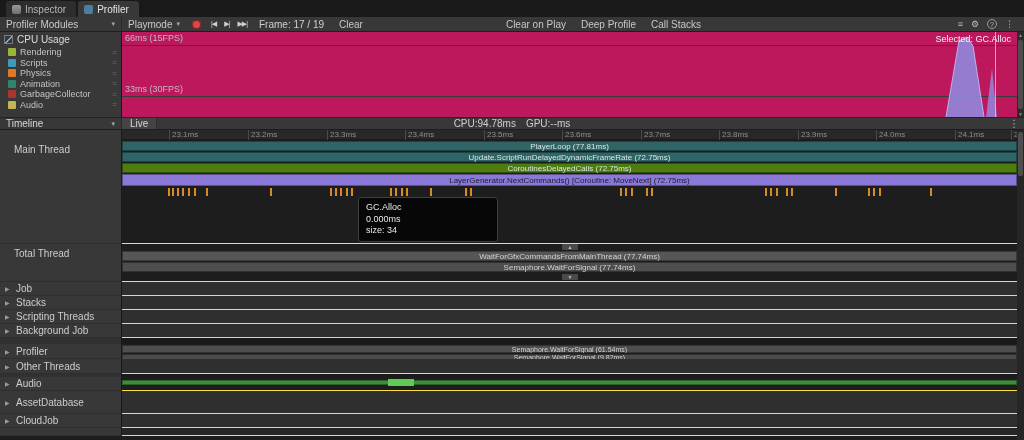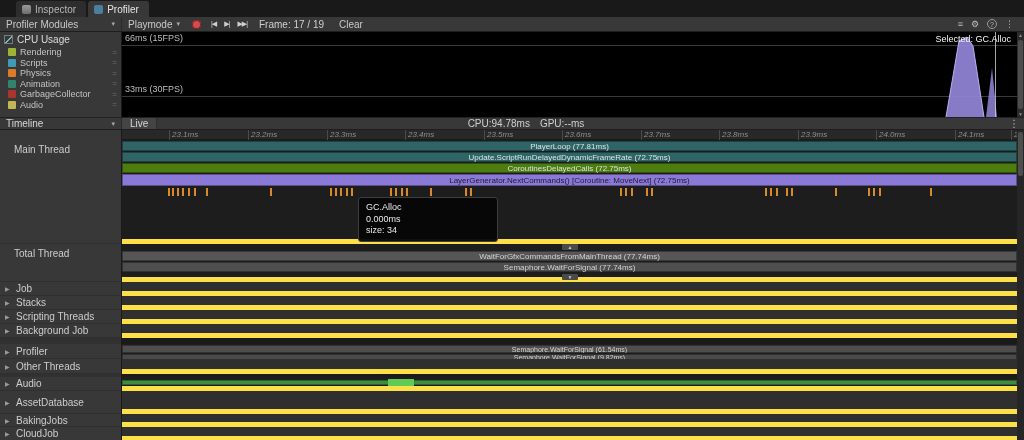--- a/index.html
+++ b/index.html
@@ -1,20 +1,20 @@
 <!DOCTYPE html>
 <html><head>
 <meta charset="utf-8">
 <style>
   *{margin:0;padding:0;box-sizing:border-box;}
   html,body{background:#191919;}
   .root{position:relative;width:1024px;height:440px;background:#282828;font-family:"Liberation Sans",sans-serif;color:#C8C8C8;overflow:hidden;}
 
   
-  .tabbar{position:absolute;top:0;left:0;right:0;height:17px;background:#191919;display:flex;align-items:flex-end;padding-left:16px;text-align:center;}
+  .tabbar{position:absolute;top:0;left:0;right:0;height:17px;background:#191919;display:flex;align-items:flex-end;padding-left:6px;text-align:center;}
   .tab{height:16px;display:flex;align-items:center;gap:4px;padding:0 10px 0 6px;font-size:10px;color:#B5B5B5;background:#2D2D2D;border-radius:3px 3px 0 0;margin-right:2px;}
   .tab.active{background:#383838;color:#E4E4E4;}
   .mini-ic{width:9px;height:9px;border-radius:2px;display:inline-block;}
   .ic-inspector{background:linear-gradient(#9a9a9a,#6e6e6e);}
   .ic-profiler{background:linear-gradient(135deg,#4b7f9e 0 50%,#2e5possible 50%);background:#4b7f9e;}
 
   
   .toolbar{position:absolute;top:17px;left:0;right:0;height:15px;background:#383838;border-bottom:1px solid #1E1E1E;display:flex;align-items:center;font-size:10px;color:#C8C8C8;}
   .dropdown{display:flex;align-items:center;gap:4px;padding:0 6px;height:100%;cursor:default;}
   .dd-arrow{font-size:7px;color:#A8A8A8;}
@@ -29,54 +29,54 @@
   .group-offset{margin-left:128px;display:flex;height:100%;}
 
   
   .cpu-row{position:absolute;top:32px;left:0;right:0;height:85px;display:flex;}
   .cpu-side{width:122px;background:#383838;border-right:1px solid #191919;padding-top:1px;}
   .cpu-head{display:flex;align-items:center;gap:4px;padding:1px 4px 2px 4px;font-size:10px;color:#DCDCDC;}
   .chart-glyph{width:9px;height:9px;border:1px solid #7a7a7a;background:linear-gradient(135deg,transparent 44%,#6fb7c9 44%,#6fb7c9 58%,transparent 58%);}
   .legend-row{display:flex;align-items:center;gap:4px;padding:0 4px 0 8px;height:10.5px;font-size:9px;color:#C4C4C4;}
   .sw{width:8px;height:8px;border-radius:1px;flex:none;}
   .handle{margin-left:auto;color:#707070;font-size:8px;}
-  .cpu-chart{flex:1;position:relative;background:#000000;overflow:hidden;}
+  .cpu-chart{flex:1;position:relative;background:#be185d;overflow:hidden;}
   .gridline{position:absolute;left:0;right:7px;height:1px;background:#3A3A3A;}
   .chart-label{position:absolute;left:3px;font-size:9px;color:#BDBDBD;z-index:2;}
   .selected-label{position:absolute;right:13px;top:2px;font-size:9px;color:#F4F4F4;z-index:3;}
   .spike-svg{position:absolute;inset:0;z-index:1;}
   .frame-line{position:absolute;top:0;bottom:0;width:1px;background:#cfcfcf;opacity:.8;z-index:2;}
   .c-scroll{position:absolute;right:0;top:0;bottom:0;width:7px;background:#2B2B2B;z-index:4;display:flex;flex-direction:column;justify-content:space-between;align-items:center;font-size:5px;color:#8a8a8a;}
   .c-thumb{position:absolute;top:8px;bottom:8px;left:1px;width:5px;background:#4d4d4d;border-radius:2px;}
 
   
   .tl-head{position:absolute;top:117px;left:0;right:0;height:13px;background:#383838;border-top:1px solid #222;border-bottom:1px solid #1D1D1D;display:flex;align-items:center;font-size:10px;}
   .tl-dd{width:122px;display:flex;align-items:center;justify-content:space-between;padding:0 6px;height:100%;border-right:1px solid #2A2A2A;color:#D6D6D6;}
   .live-btn{padding:0 8px;height:100%;display:flex;align-items:center;color:#D6D6D6;background:#444;border-right:1px solid #2e2e2e;}
-  .tl-stats{position:absolute;left:50%;transform:translateX(-50%);display:flex;gap:10px;color:#CFCFCF;margin-left:14px;}
+  .tl-stats{position:absolute;left:50%;transform:translateX(-50%);display:flex;gap:10px;color:#CFCFCF;}
   .tl-menu{margin-left:auto;padding:0 5px;color:#BDBDBD;font-size:10px;}
 
   
   .tl-body{position:absolute;top:130px;left:0;right:7px;bottom:0;background:#1D1D1D;}
   .v-scroll{position:absolute;top:130px;right:0;bottom:0;width:7px;background:#262626;}
   .v-thumb{position:absolute;top:2px;left:1px;width:5px;height:44px;background:#4E4E4E;border-radius:2px;}
 
   .rrow{display:flex;height:10px;}
   .rside{width:122px;background:#383838;border-right:1px solid #191919;}
   .rcanvas{flex:1;position:relative;background:#282828;border-bottom:1px solid #1A1A1A;}
-  .ruler-tick{position:absolute;top:0;height:10px;display:flex;font-style:italic;}
+  .ruler-tick{position:absolute;top:0;height:10px;display:flex;}
   .tickline{width:1px;height:10px;background:#4A4A4A;}
   .ticklabel{font-size:8px;color:#8E8E8E;padding-left:2px;line-height:10px;white-space:nowrap;}
 
   .t-row{display:flex;}
   .t-side{width:122px;background:#383838;border-right:1px solid #191919;border-bottom:1px solid #2F2F2F;font-size:10px;color:#CDCDCD;display:flex;align-items:center;padding-left:14px;gap:3px;overflow:hidden;white-space:nowrap;}
   .t-side.top{align-items:flex-start;padding-top:4px;}
   .t-side.witharrow{padding-left:5px;}
   .exp{font-size:6px;color:#9A9A9A;width:8px;flex:none;}
-  .t-canvas{flex:1;position:relative;border-bottom:5px solid #fde047;overflow:visible;}
+  .t-canvas{flex:1;position:relative;border-bottom:1px solid #fde047;overflow:visible;}
   .lane{background:#1D1D1D;}
   .band{background:#2F2F2F;}
   .spacer{background:#1A1A1A;border-bottom:none;}
   .spacer-side{background:#313131;border-bottom:none;}
 
   .tbar{position:absolute;left:0;right:0;height:10px;box-shadow:inset 0 0 0 1px rgba(0,0,0,.35);display:flex;align-items:center;justify-content:center;font-size:8px;white-space:nowrap;overflow:hidden;color:#D6E6E6;}
   .tbar.dark{color:#1D1A30;}
   .tbar.grey{color:#D4D4D4;}
   .tbar.tiny{font-size:7px;}
   .gc-ticks{position:absolute;left:0;right:0;top:48px;height:8px;}
@@ -112,20 +112,25 @@
     <div class="dropdown">
       <span>Playmode</span>
       <span class="dd-arrow">▾</span>
     </div>
     <span class="rec"></span>
     <span class="navbtn">|◀</span>
     <span class="navbtn">▶|</span>
     <span class="navbtn">▶▶|</span>
     <span class="frame-label">Frame: 17 / 19</span>
     <div class="tb-btn">Clear</div>
+    <div class="group-offset">
+      <div class="tb-btn">Clear on Play</div>
+      <div class="tb-btn">Deep Profile</div>
+      <div class="tb-btn">Call Stacks</div>
+    </div>
     <div class="tb-right">
       <span class="tb-ic">≡</span>
       <span class="tb-ic">⚙</span>
       <span class="help-circ">?</span>
       <span class="tb-ic">⋮</span>
     </div>
   </div>
 
   <div class="cpu-row">
     <div class="cpu-side">
@@ -409,27 +414,20 @@
     </div>
 
     <div class="t-row" style="height:23px">
       <div class="t-side witharrow">
         <span class="exp">▶</span>
         <span>AssetDatabase</span>
       </div>
       <div class="t-canvas band"></div>
     </div>
 
-    <div class="t-row" style="height:13px">
-      <div class="t-side witharrow">
-        <span class="exp">▶</span>
-        <span>BakingJobs</span>
-      </div>
-      <div class="t-canvas band"></div>
-    </div>
 
     <div class="t-row" style="height:14px">
       <div class="t-side witharrow">
         <span class="exp">▶</span>
         <span>CloudJob</span>
       </div>
       <div class="t-canvas band"></div>
     </div>
 
     <div class="t-row" style="height:8px">

